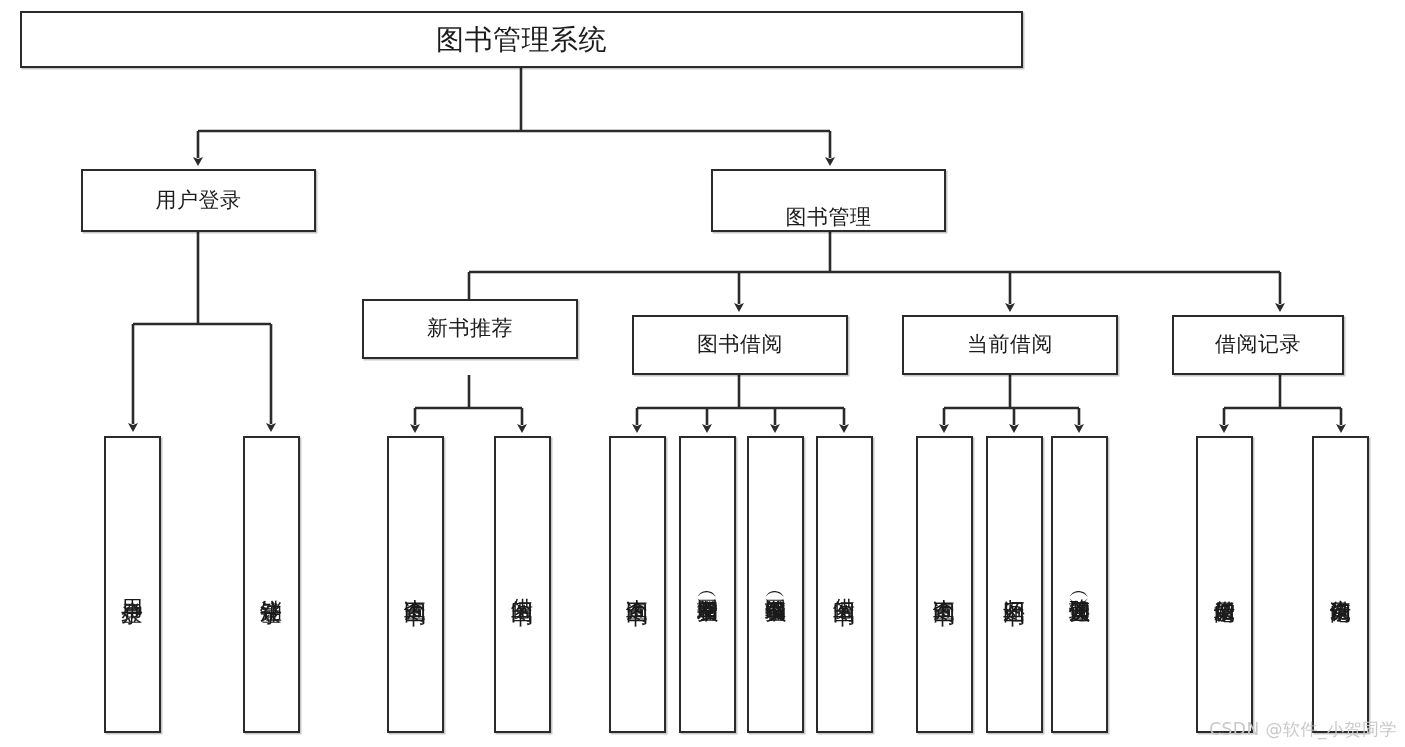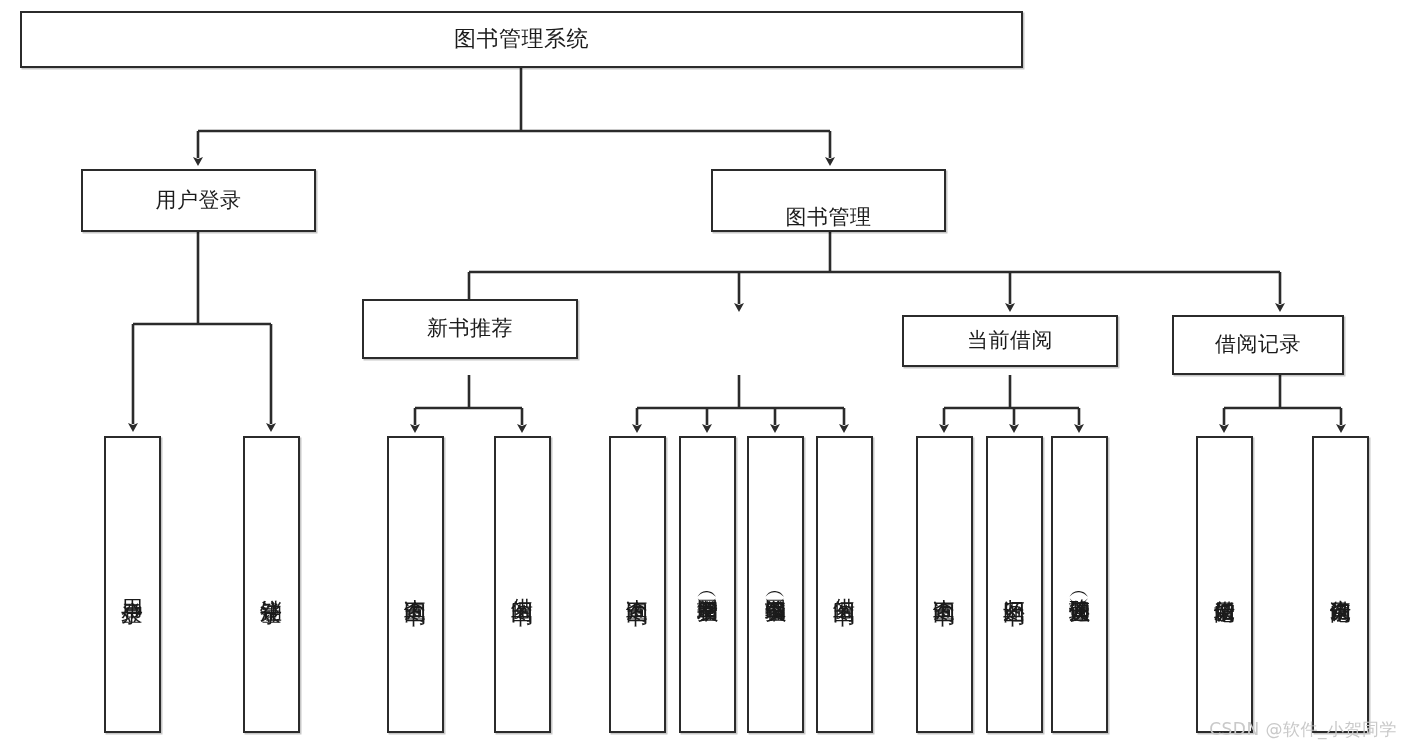--- a/index.html
+++ b/index.html
@@ -41,21 +41,21 @@
     display: block;
     line-height: 1.12;
     letter-spacing: 0.5px;
     text-align: center;
     white-space: pre;
   }
   .node.horizontal .label {
     font-size: 21px;
   }
   .node.root .label {
-    font-size: 22px;
+    font-size: 28px;
   }
   .node.vertical {
     align-items: center;
     justify-content: center;
   }
   .node.vertical .label {
     writing-mode: vertical-rl;
     text-orientation: upright;
     font-size: 22px;
     line-height: 1.05;
@@ -140,21 +140,24 @@
   <div class="node horizontal" style="left:81px; top:169px; width:235px; height:63px;">
     <span class="label">用户登录</span>
   </div>
   <div class="node horizontal" style="left:711px; top:169px; width:235px; height:63px;align-items:flex-end;">
     <span class="label">图书管理</span>
   </div>
 
   <div class="node horizontal" style="left:362px; top:299px; width:216px; height:60px;">
     <span class="label">新书推荐</span>
   </div>
-  <div class="node horizontal" style="left:902px; top:315px; width:216px; height:52px;">
+  <div class="node horizontal" style="left:632px; top:315px; width:216px; height:60px;">
+    <span class="label">图书借阅</span>
+  </div>
+  <div class="node horizontal" style="left:902px; top:315px; width:216px; height:60px;">
     <span class="label">当前借阅</span>
   </div>
   <div class="node horizontal" style="left:1172px; top:315px; width:172px; height:60px;">
     <span class="label">借阅记录</span>
   </div>
 
   <div class="node vertical" style="left:104px; top:436px; width:57px; height:297px;">
     <span class="label">用户登录</span>
   </div>
   <div class="node vertical" style="left:243px; top:436px; width:57px; height:297px;">

